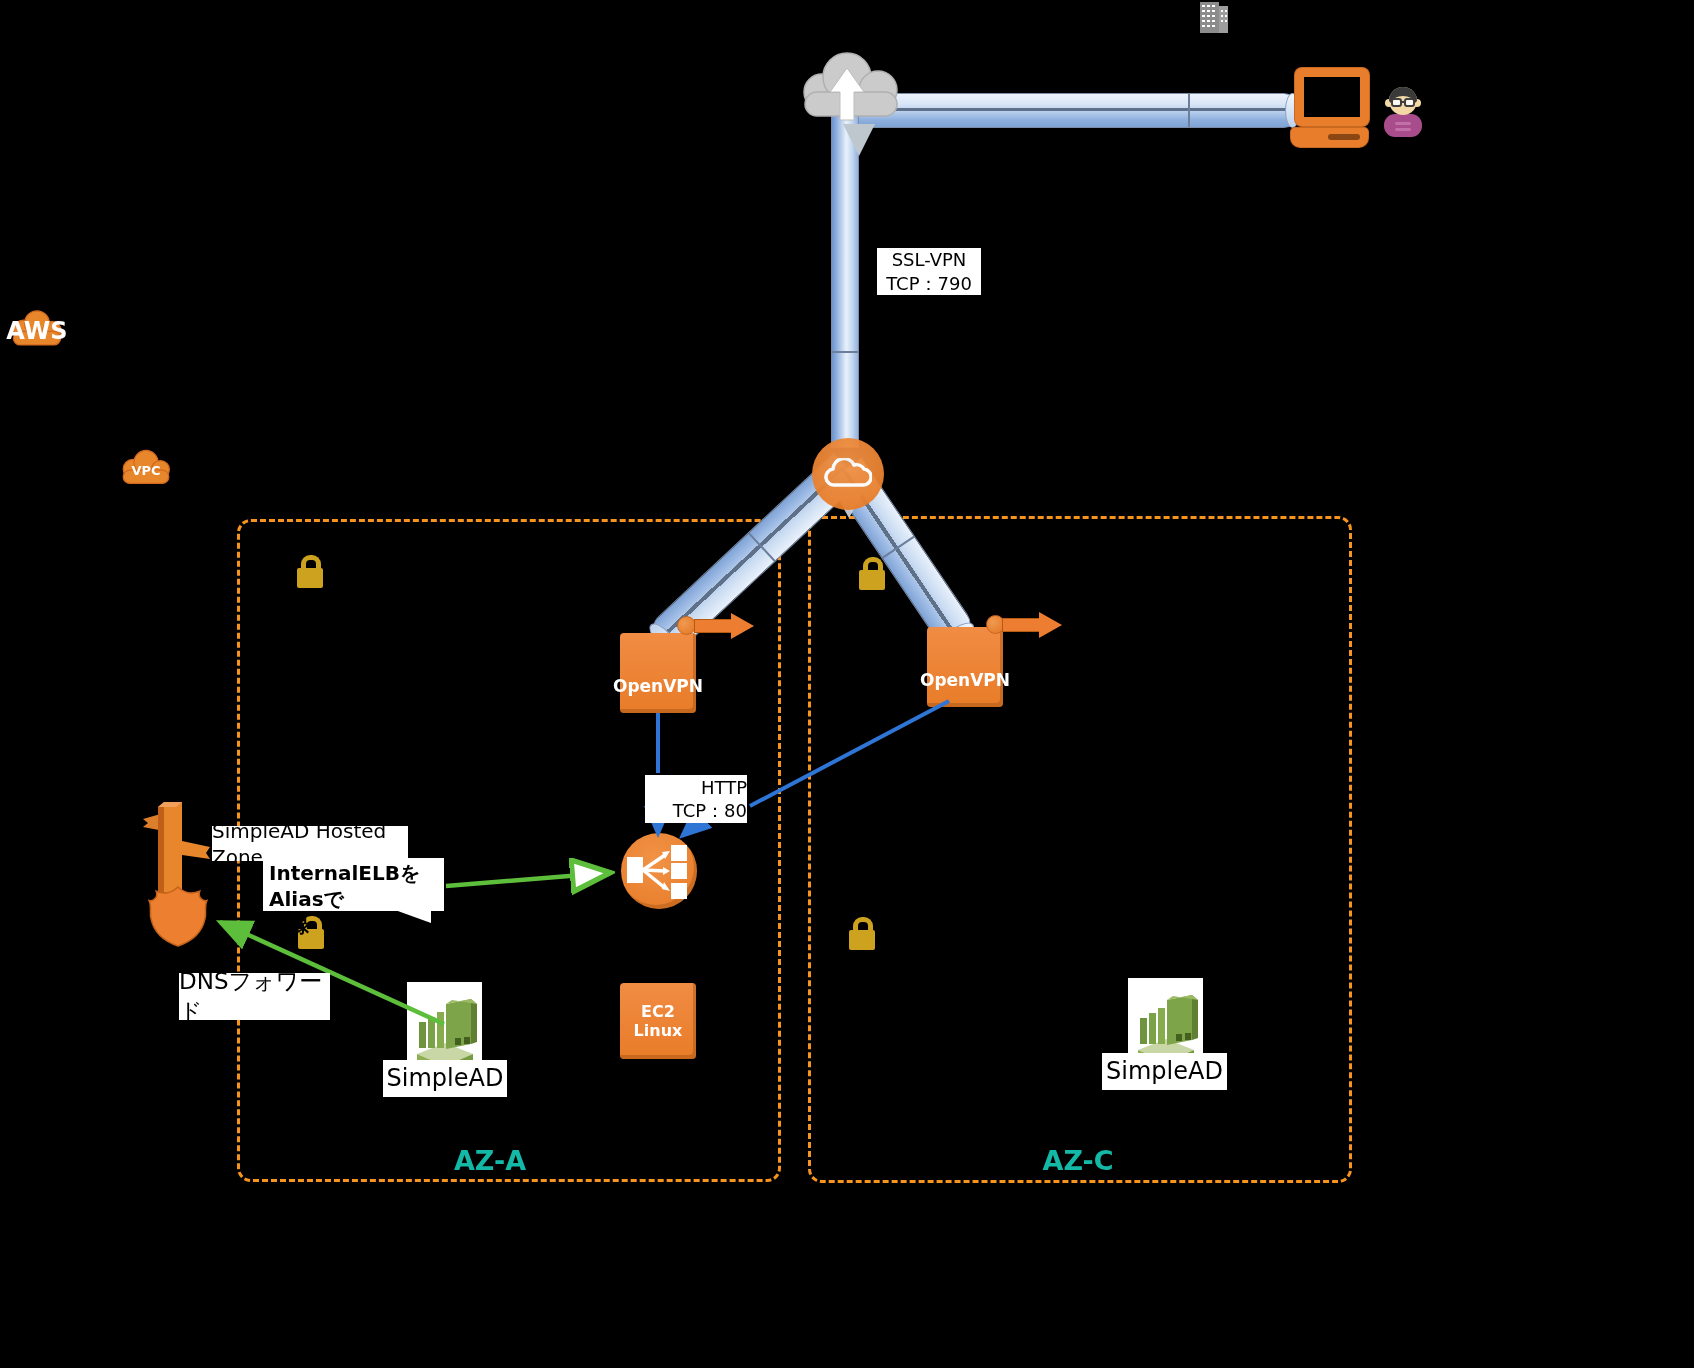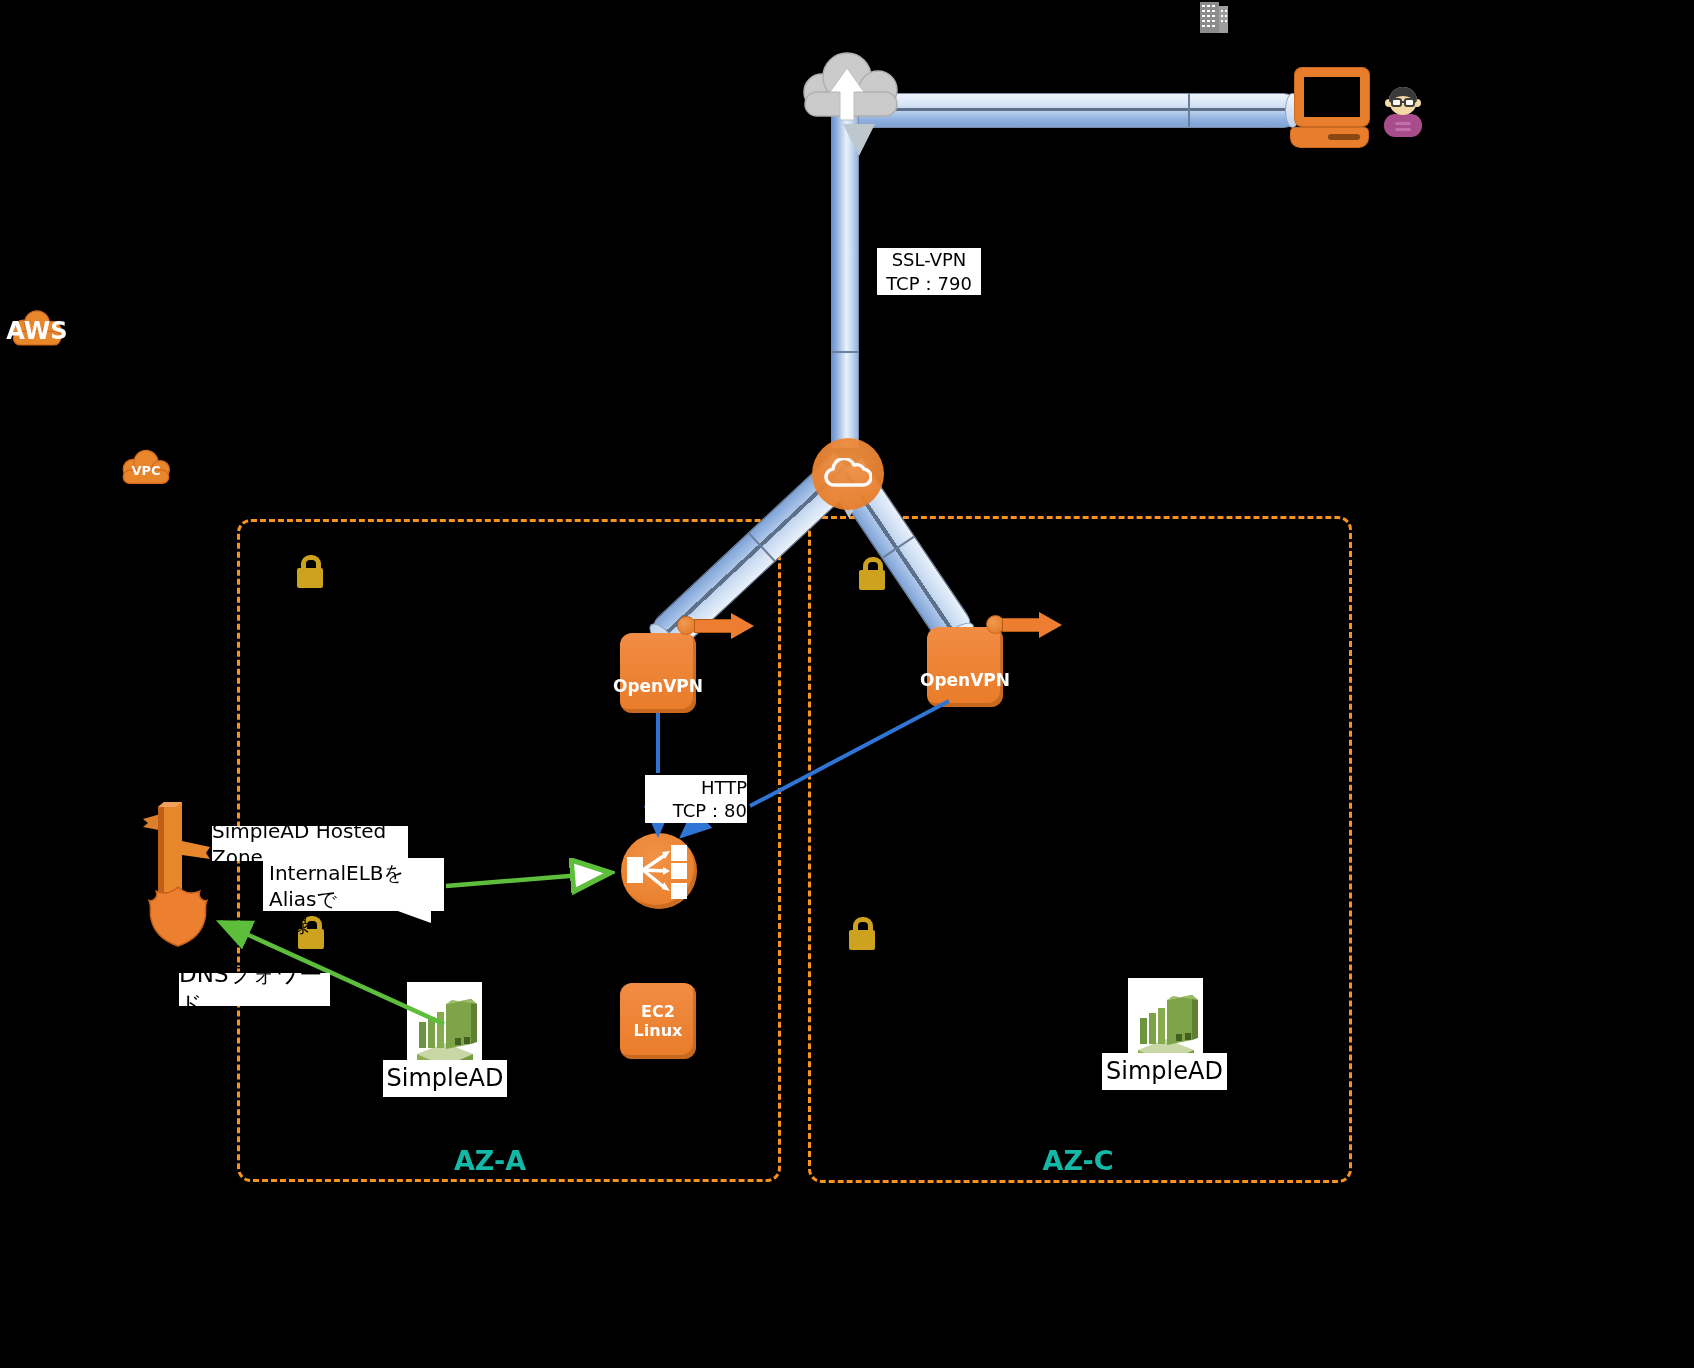--- a/index.html
+++ b/index.html
@@ -35,21 +35,21 @@
   .garrow-bottom{left:830px;top:484px;width:0;height:0;z-index:12;opacity:.93;
     border-left:19px solid transparent;border-right:19px solid transparent;border-top:34px solid #CDD3DA;}
 
   
   .az{position:absolute;border:3px dashed #F7941D;border-radius:14px;z-index:5;}
   .az-a{left:237px;top:519px;width:538px;height:657px;}
   .az-c{left:808px;top:516px;width:538px;height:661px;}
   .az-label{position:absolute;width:140px;text-align:center;color:#14b8a6;font-size:27px;font-weight:bold;z-index:6;}
 
   
-  .node-orange{position:absolute;border-radius:12px;z-index:20;color:#fff;font-weight:bold;
+  .node-orange{position:absolute;border-radius:4px;z-index:20;color:#fff;font-weight:bold;
     background:linear-gradient(#F18C44,#E87C28);
     box-shadow:inset -3px -4px 0 rgba(150,75,15,.4);
     display:flex;flex-direction:column;align-items:center;justify-content:center;}
   .openvpn-a{left:620px;top:633px;width:76px;height:80px;font-size:17px;padding-top:26px;box-sizing:border-box;}
   .openvpn-c{left:927px;top:627px;width:76px;height:80px;font-size:17px;padding-top:26px;box-sizing:border-box;}
   .ec2{left:620px;top:983px;width:76px;height:76px;font-size:16px;line-height:1.2;}
 
   
   .vgw{left:812px;top:438px;width:72px;height:72px;border-radius:50%;z-index:14;
     background:radial-gradient(circle at 50% 35%,#F19347,#E87E2B 75%);
@@ -57,25 +57,25 @@
   .elb{left:621px;top:833px;width:76px;height:76px;border-radius:50%;z-index:20;
     background:radial-gradient(circle at 45% 35%,#F19347,#E87E2B 80%);
     box-shadow:inset -3px -4px 0 rgba(150,75,15,.35);}
 
   
   .wlabel{position:absolute;background:#fff;color:#000;z-index:50;
     display:flex;flex-direction:column;align-items:center;justify-content:center;line-height:1.3;}
   .lbl-ssl{left:877px;top:248px;width:104px;height:47px;font-size:18px;}
   .lbl-http{left:645px;top:775px;width:102px;height:48px;font-size:18px;align-items:flex-end;}
   .lbl-phz{left:212px;top:826px;width:196px;height:35px;font-size:20px;}
-  .lbl-dns{left:179px;top:973px;width:151px;height:33px;font-size:23px;}
+  .lbl-dns{left:179px;top:973px;width:151px;height:47px;font-size:23px;}
   .lbl-ad-a{left:383px;top:1060px;width:124px;height:37px;font-size:24px;}
   .lbl-ad-c{left:1102px;top:1053px;width:125px;height:37px;font-size:24px;}
   .bubble{left:263px;top:858px;width:181px;height:53px;font-size:20px;align-items:flex-start;
-    justify-content:flex-start;padding:2px 0 17px 6px;box-sizing:border-box;}
+    justify-content:flex-start;padding:2px 0 17px 6px;box-sizing:border-box;font-weight:bold;}
   .bubble::after{content:"";position:absolute;left:132px;bottom:-12px;width:0;height:0;
     border-top:13px solid #fff;border-left:36px solid transparent;}
 
   
   .lock{position:absolute;width:26px;height:20px;background:#CDA21E;border-radius:2px;z-index:21;}
   .lock::before{content:"";position:absolute;left:4px;top:-13px;width:10px;height:12px;
     border:5px solid #CDA21E;border-bottom:none;border-radius:9px 9px 0 0;}
 
   
   .ball{position:absolute;width:17px;height:17px;border-radius:50%;z-index:22;

